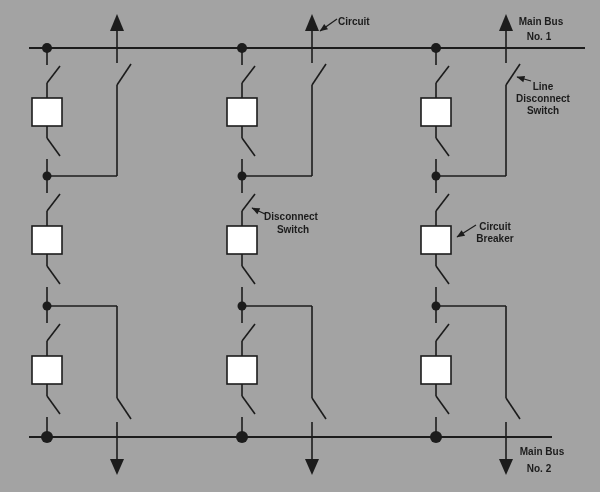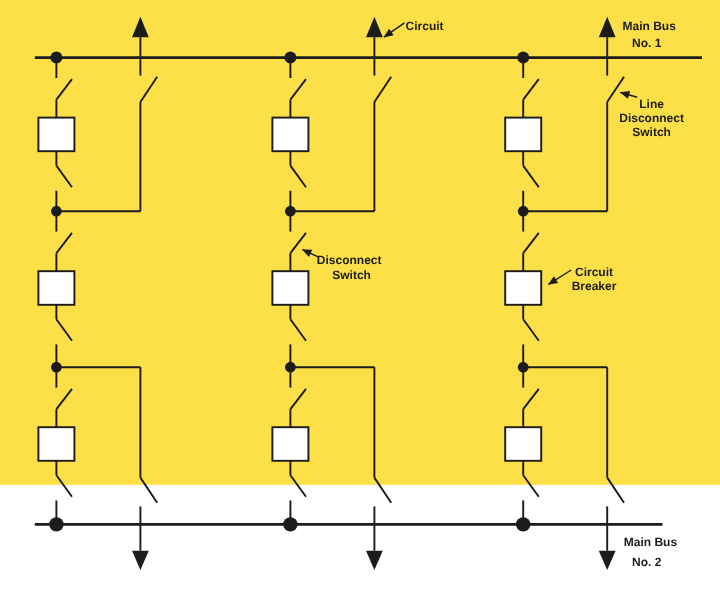--- a/index.html
+++ b/index.html
@@ -7,22 +7,22 @@
     padding: 0;
     background: #ffffff;
     width: 600px;
     height: 492px;
     overflow: hidden;
     font-family: "Liberation Sans", sans-serif;
   }
   .stage {
     position: relative;
     width: 600px;
-    height: 404px;
-    background: #fde047;
+    height: 492px;
+    background: #a3a3a3;
   }
   svg text {
     font-family: "Liberation Sans", "DejaVu Sans", sans-serif;
     font-weight: bold;
     font-size: 10px;
   }
 </style>
 </head>
 <body>
 

